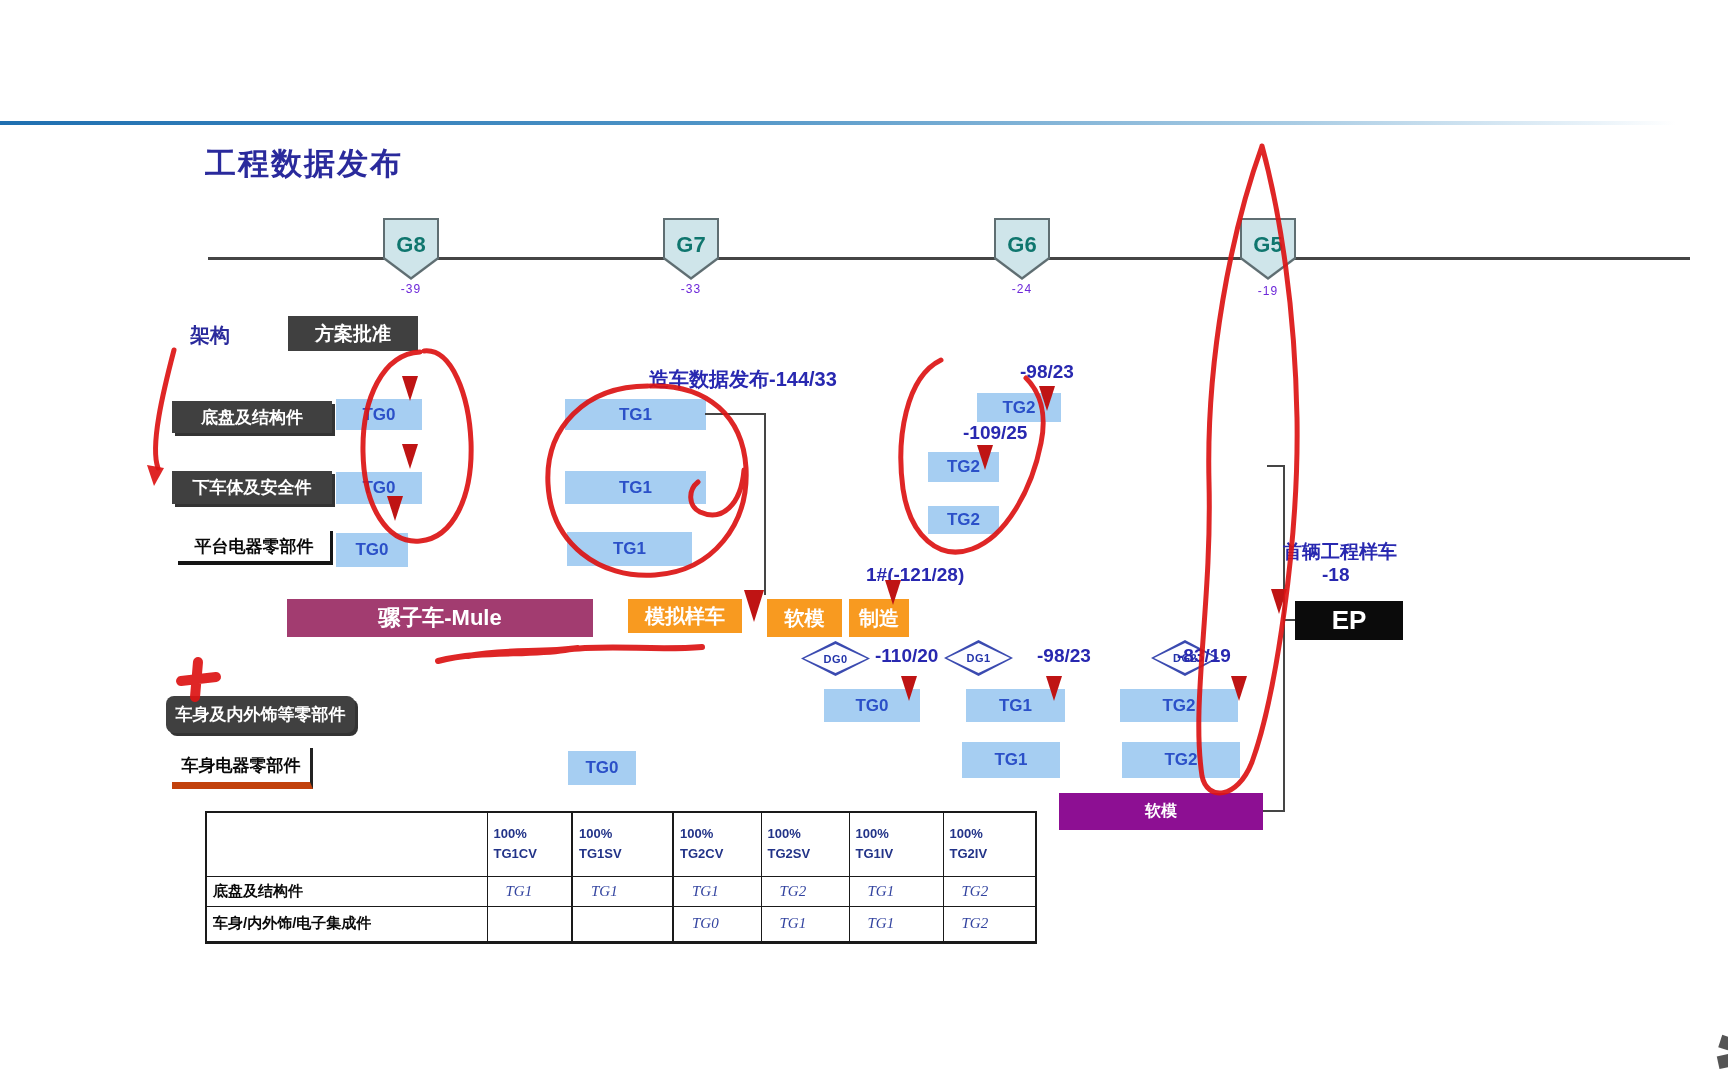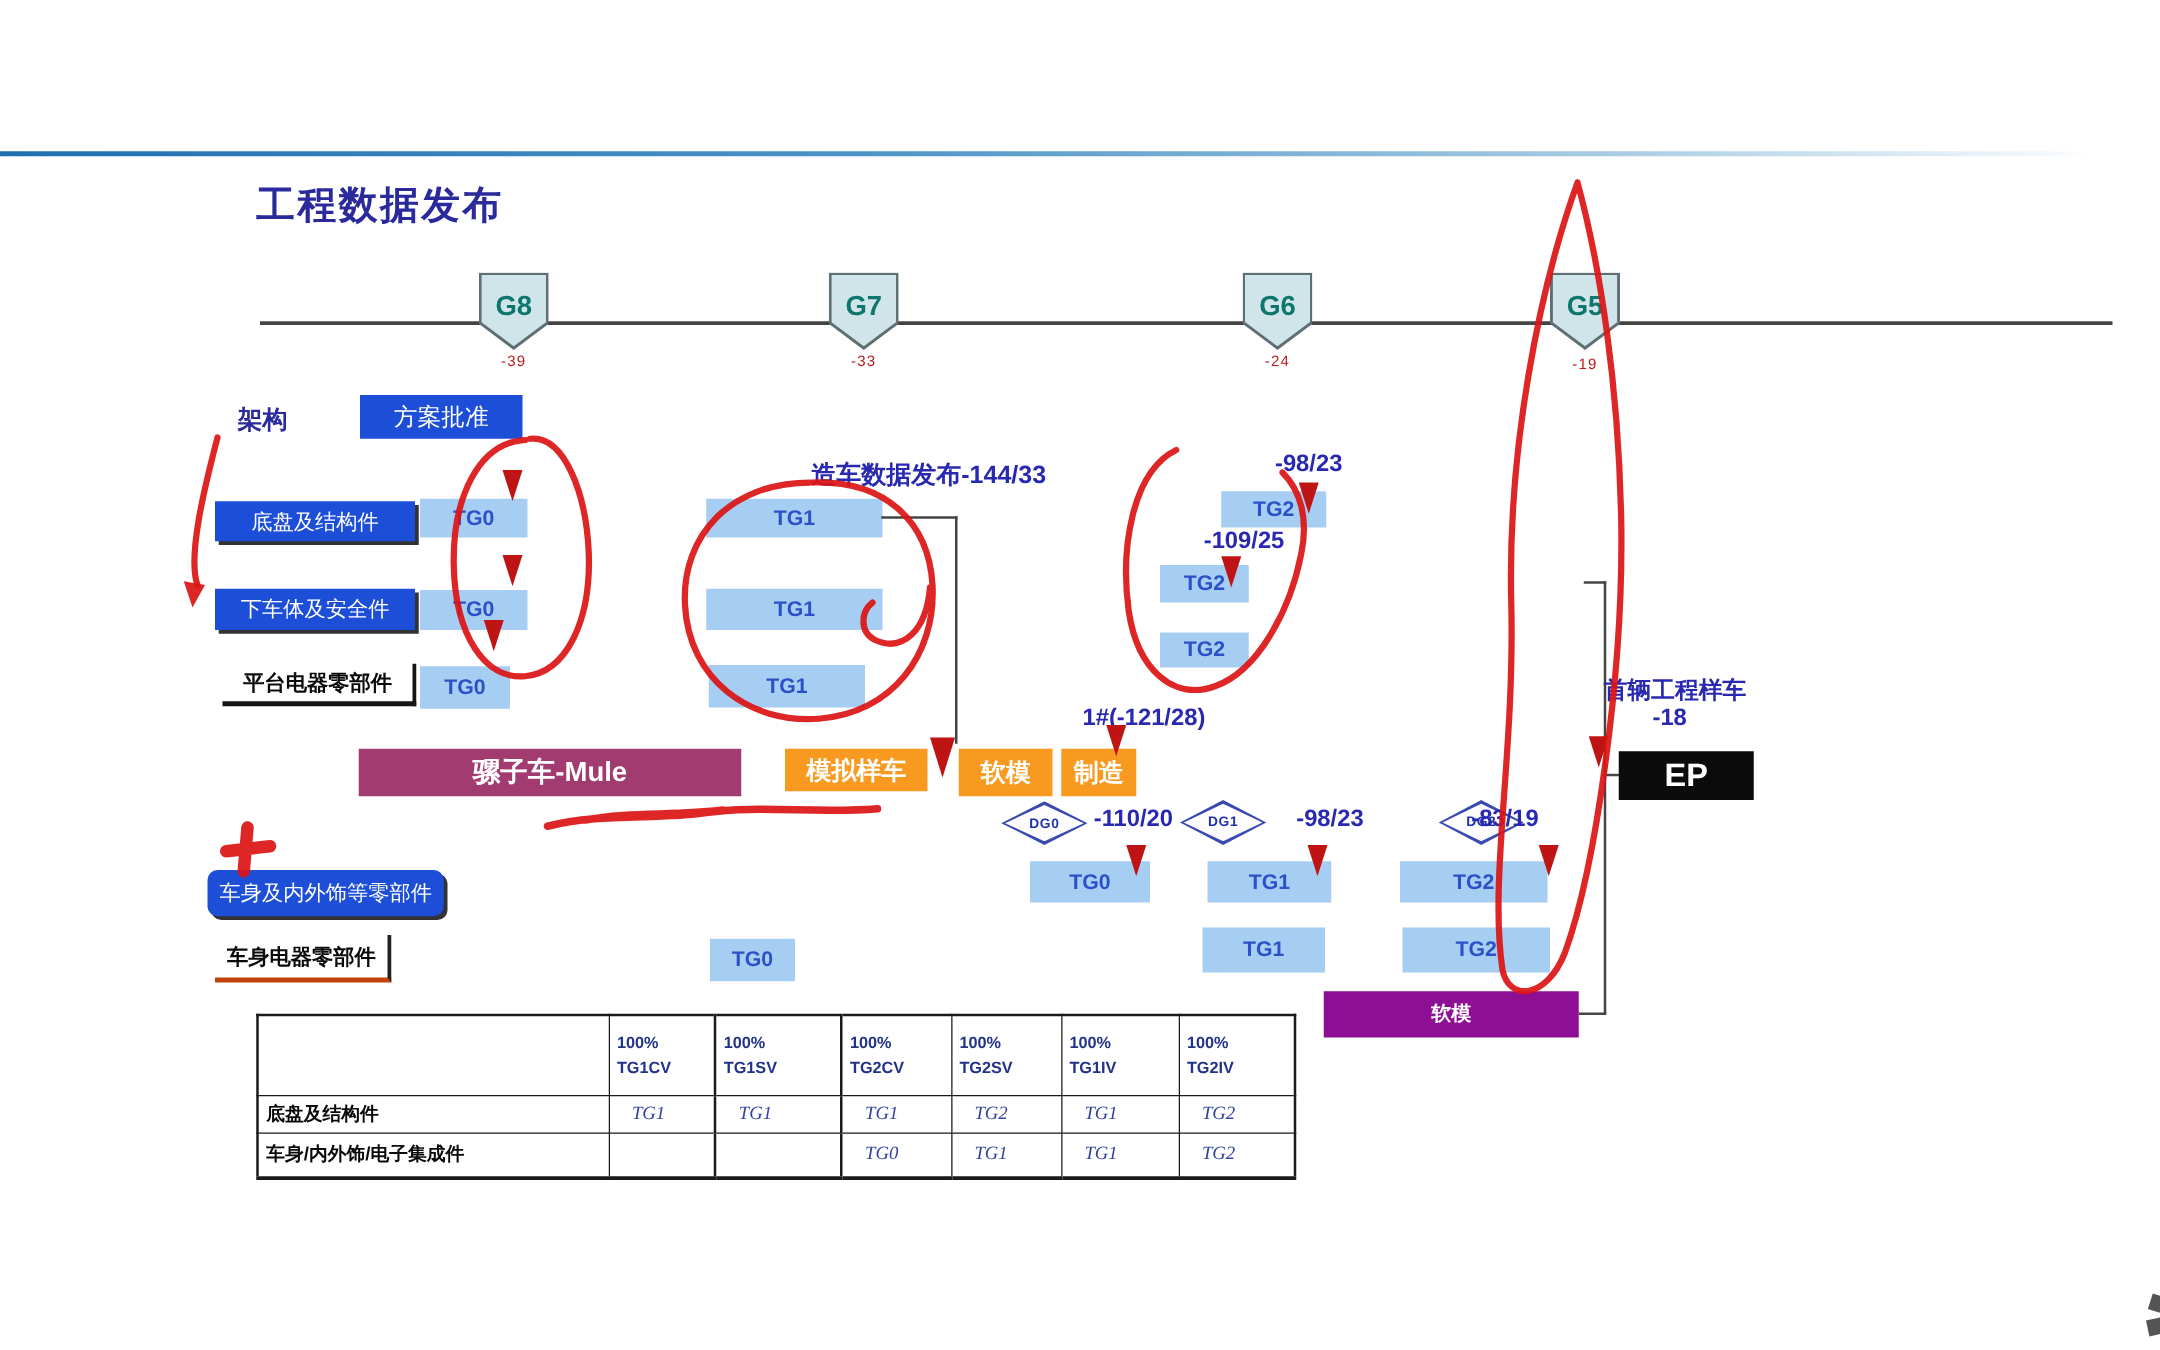--- a/index.html
+++ b/index.html
@@ -1,35 +1,35 @@
 <!DOCTYPE html>
 <html><head>
 <meta charset="utf-8">
 <style>
   html,body{margin:0;padding:0;background:#fff}
   #canvas{position:relative;width:1728px;height:1080px;background:#ffffff;overflow:hidden;
           font-family:"Liberation Sans",sans-serif}
   .abs{position:absolute}
   .flexc{display:flex;align-items:center;justify-content:center}
   .navy{color:#2a2a9c}
-  .bluebar{background:#1d4ed8;color:#fff;font-weight:400}
+  .bluebar{background:#404040;color:#fff;font-weight:700}
   .shadowed{box-shadow:3px 3px 0 rgba(15,15,15,.85)}
   .whitebox{background:#fff;color:#0a0a0a;font-weight:700;border-right:3px solid #151515;border-bottom:4px solid #151515}
   .tg{background:#a6cef2;color:#2b50c8;font-weight:700;font-size:17px}
   .note{color:#2828b0;font-weight:700;font-size:19px;white-space:nowrap}
   .purplebar{background:#8d0f93;color:#fff;font-weight:700}
   .orangebar{background:#f89a20;color:#fff;font-weight:700}
   .maroonbar{background:#a23c70;color:#fff;font-weight:700}
   .blackbar{background:#0b0b0b;color:#fff;font-weight:700}
   .gline{position:absolute;background:#454545}
   .rmark{position:absolute;width:0;height:0;border-left:8px solid transparent;border-right:8px solid transparent;border-top:25px solid #bf1414}
   .gate-outer{position:absolute;inset:0;clip-path:polygon(0 0,100% 0,100% 66%,50% 100%,0 66%);background:#5f6e72}
   .gate-inner{position:absolute;left:2px;top:2px;right:2px;bottom:3px;clip-path:polygon(0 0,100% 0,100% 66%,50% 100%,0 66%);background:#cfe5ea}
   .gate-label{position:absolute;inset:0 0 8px 0;display:flex;align-items:center;justify-content:center;font-weight:700;font-size:22px;color:#0f766e}
-  .gate-offset{position:absolute;width:100%;text-align:center;font-size:12px;color:#b91c1c;letter-spacing:1px}
+  .gate-offset{position:absolute;width:100%;text-align:center;font-size:12px;color:#6d28d9;letter-spacing:1px}
   .dia-outer{position:absolute;inset:0;clip-path:polygon(50% 0,100% 50%,50% 100%,0 50%);background:#3a4ab0}
   .dia-inner{position:absolute;left:3px;top:3px;right:3px;bottom:3px;clip-path:polygon(50% 0,100% 50%,50% 100%,0 50%);background:#fdfdff}
   .dia-label{position:absolute;inset:0;display:flex;align-items:center;justify-content:center;font-weight:700;font-size:11px;color:#2233aa;letter-spacing:.5px}
   .ptable{border-collapse:collapse;table-layout:fixed;background:#fff;border:2px solid #1a1a1a}
   .ptable td{border:1px solid #1a1a1a;padding:2px 6px;vertical-align:middle;overflow:hidden}
   .ptable td.tl{border-left:2px solid #1a1a1a}
   .ptable .hd{color:#223388;font-weight:700;font-size:13px;line-height:1.55}
   .ptable .lbl{color:#0a0a0a;font-weight:700;font-size:15px;white-space:nowrap}
   .ptable .val{color:#3344a0;font-style:italic;font-family:"Liberation Serif",serif;font-size:15px;padding-left:18px}
   .ptable tr.last td{border-bottom:3px solid #1a1a1a}
@@ -142,21 +142,21 @@
   <div class="abs note" style="left:1177px;top:645px">-83/19</div>
 
   <div class="abs flexc tg" style="left:824px;top:689px;width:96px;height:33px">TG0</div>
   <div class="abs flexc tg" style="left:966px;top:689px;width:99px;height:33px">TG1</div>
   <div class="abs flexc tg" style="left:1120px;top:689px;width:118px;height:33px">TG2</div>
   <div class="abs flexc tg" style="left:962px;top:742px;width:98px;height:36px">TG1</div>
   <div class="abs flexc tg" style="left:1122px;top:742px;width:118px;height:36px">TG2</div>
   <div class="abs flexc purplebar" style="left:1059px;top:793px;width:204px;height:37px;font-size:16px">软模</div>
 
   <div class="abs flexc bluebar shadowed" style="left:166px;top:696px;width:189px;height:37px;font-size:17px;border-radius:8px">车身及内外饰等零部件</div>
-  <div class="abs flexc" style="left:172px;top:748px;width:138px;height:34px;color:#0a0a0a;font-weight:700;font-size:17px;border-right:3px solid #222;border-bottom:4px solid #c2410c">车身电器零部件</div>
+  <div class="abs flexc" style="left:172px;top:748px;width:138px;height:34px;color:#0a0a0a;font-weight:700;font-size:17px;border-right:3px solid #222;border-bottom:7px solid #c2410c">车身电器零部件</div>
   <div class="abs flexc tg" style="left:568px;top:751px;width:68px;height:34px">TG0</div>
 
   <div class="abs" style="left:205px;top:811px">
     <table class="ptable">
       <colgroup>
         <col style="width:281px">
           <col style="width:85px">
           <col style="width:101px">
         <col style="width:88px">
           <col style="width:88px">

